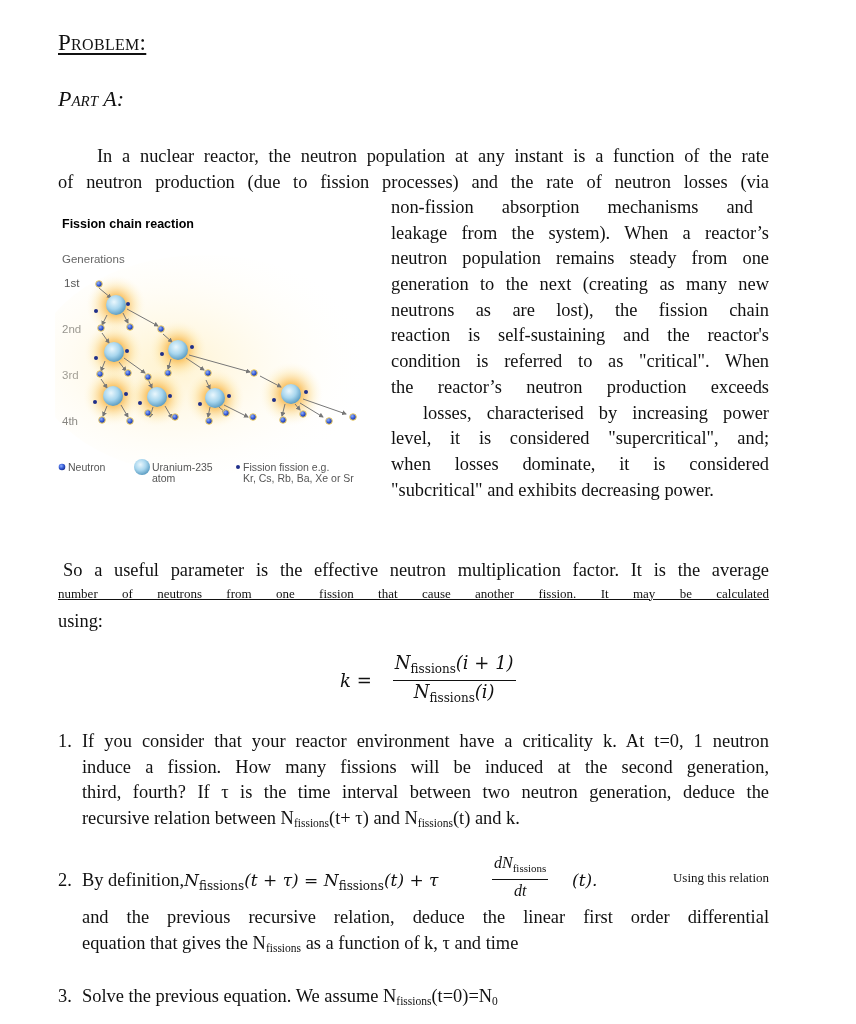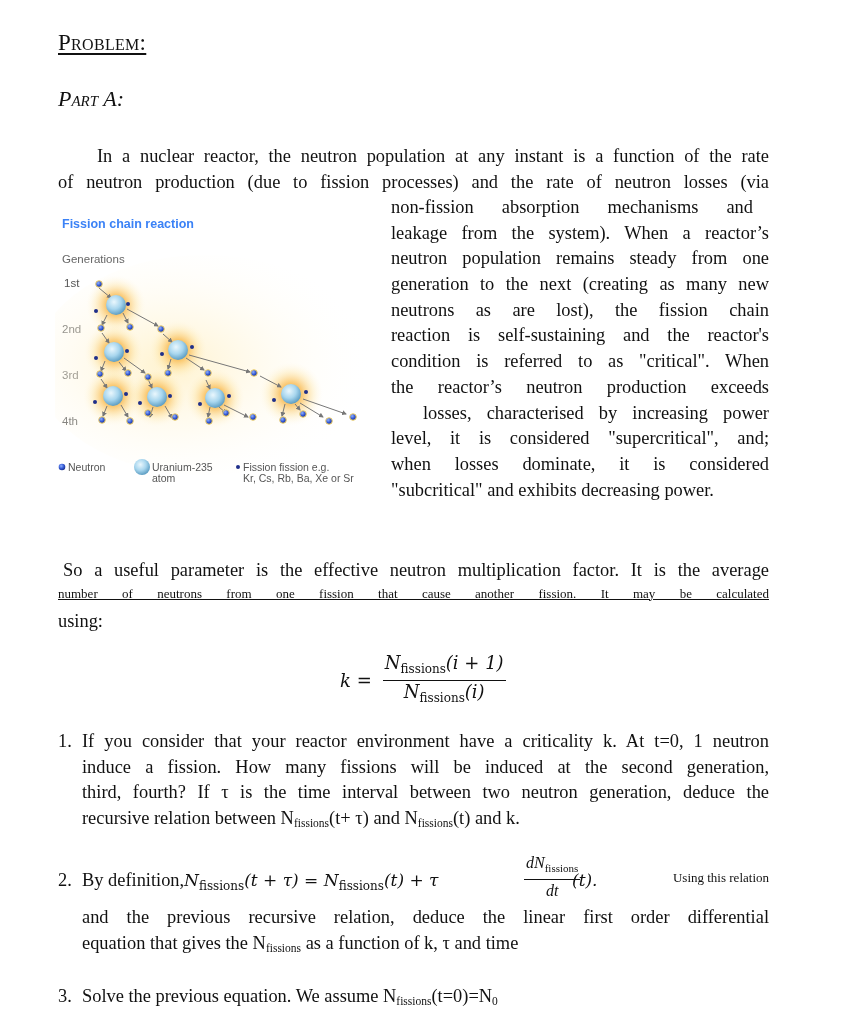--- a/index.html
+++ b/index.html
@@ -6,21 +6,21 @@
   body { width: 856px; height: 1024px; position: relative; overflow: hidden;
          font-family: "Liberation Serif", "DejaVu Serif", serif; color: #111; }
   .abs { position: absolute; }
   .problem-title { left: 58px; top: 30px; font-size: 23px; font-variant: small-caps;
                    text-decoration: underline; text-underline-offset: 3px; letter-spacing: 0.3px; }
   .part-title { left: 58px; top: 86px; font-size: 22px; font-style: italic; font-variant: small-caps; }
   .line { position: absolute; white-space: nowrap; font-size: 18.4px; }
   .justify-line { text-align: justify; text-align-last: justify; white-space: normal; }
   .diagram { left: 55px; top: 205px; width: 325px; height: 290px; }
   .diag-title { font-family: "Liberation Sans", "DejaVu Sans", sans-serif; font-weight: bold;
-                font-size: 12.5px; color: #3b82f6; position: absolute; left: 7px; top: 12px; }
+                font-size: 12.5px; color: #000000; position: absolute; left: 7px; top: 12px; }
   .diag-label { font-family: "Liberation Sans", "DejaVu Sans", sans-serif; font-size: 11.5px;
                 color: #555; position: absolute; }
   .legend-text { font-family: "Liberation Sans", "DejaVu Sans", sans-serif; font-size: 10.5px;
                  color: #555; position: absolute; line-height: 11px; }
   .formula { left: 340px; top: 652px; font-family: "DejaVu Serif", "Liberation Serif", serif; }
   .frac { display: inline-block; vertical-align: middle; text-align: center; }
   .frac .num, .frac .den { display: block; padding: 0 2px; font-size: 18px; line-height: 22px; }
   .frac .num { border-bottom: 1.2px solid #111; }
   .mi { font-style: italic; }
   .sub { font-size: 12px; vertical-align: -4px; font-style: normal; }
@@ -203,39 +203,39 @@
 <div class="abs" style="left:63px; top:560px; width:706px;">
   <div class="justify-line" style="font-size:18.4px; height:25.5px;">So a useful parameter is the effective neutron multiplication factor. It is the average</div>
 </div>
 <div class="abs" style="left:58px; top:585.5px; width:711px;">
   <div class="justify-line" style="font-size:13px; height:25.5px;text-decoration:underline;">number of neutrons from one fission that cause another fission. It may be calculated</div>
   <div style="font-size:18.4px; height:25.5px;">using:</div>
 </div>
 
 <div class="abs formula">
   <span class="mi" style="font-size:18px; vertical-align:middle;">k =</span>
-  <span class="frac" style="margin-left:6px;">
+  <span class="frac" style="margin-left:16px;">
     <span class="num"><span class="mi">N</span><span class="sub">fissions</span><span class="mi">(i + 1)</span></span>
     <span class="den"><span class="mi">N</span><span class="sub">fissions</span><span class="mi">(i)</span></span>
   </span>
 </div>
 
 <div class="q-num" style="left:58px; top:731px;">1.</div>
 <div class="abs" style="left:82px; top:731px; width:687px;">
   <div class="justify-line" style="font-size:18.4px; height:25.5px;">If you consider that your reactor environment have a criticality k. At t=0, 1 neutron</div>
   <div class="justify-line" style="font-size:18.4px; height:25.5px;">induce a fission. How many fissions will be induced at the second generation,</div>
   <div class="justify-line" style="font-size:18.4px; height:25.5px;">third, fourth? If τ is the time interval between two neutron generation, deduce the</div>
   <div style="font-size:18.4px; height:25.5px; white-space:nowrap;"><span>recursive relation between N</span><span class="sub-small">fissions</span><span>(t+ τ) and N</span><span class="sub-small">fissions</span><span>(t) and k.</span></div>
 </div>
 
 <div class="q-num" style="left:58px; top:870px;">2.</div>
 <div class="abs" style="left:82px; top:852px; width:687px; height:50px; white-space:nowrap;">
   <span style="font-size:18.4px; position:absolute; left:0; top:18px;">By definition,</span>
   <span class="eq-inline" style="position:absolute; left:102px; top:18px;"><span class="mi">N</span><span class="sub">fissions</span><span class="mi">(t + τ) =</span> <span class="mi">N</span><span class="sub">fissions</span><span class="mi">(t) + τ</span></span>
-  <span class="frac" style="position:absolute; left:410px; top:0px;margin-left:32px;">
+  <span class="frac" style="position:absolute; left:410px; top:0px;">
     <span class="num" style="font-size:16px; line-height:21px;"><span class="mi">dN</span><span class="sub" style="font-size:11px;">fissions</span></span>
     <span class="den mi" style="font-size:16px; line-height:21px;">dt</span>
   </span>
   <span class="eq-inline mi" style="position:absolute; left:490px; top:18px;">(t).</span>
   <span style="font-size:13px; position:absolute; right:0; top:18px;">Using this relation</span>
 </div>
 <div class="abs" style="left:82px; top:907px; width:687px;">
   <div class="justify-line" style="font-size:18.4px; height:25.5px;">and the previous recursive relation, deduce the linear first order differential</div>
   <div style="font-size:18.4px; height:25.5px; white-space:nowrap;"><span>equation that gives the N</span><span class="sub-small">fissions</span> <span>as a function of k, τ and time</span></div>
 </div>

